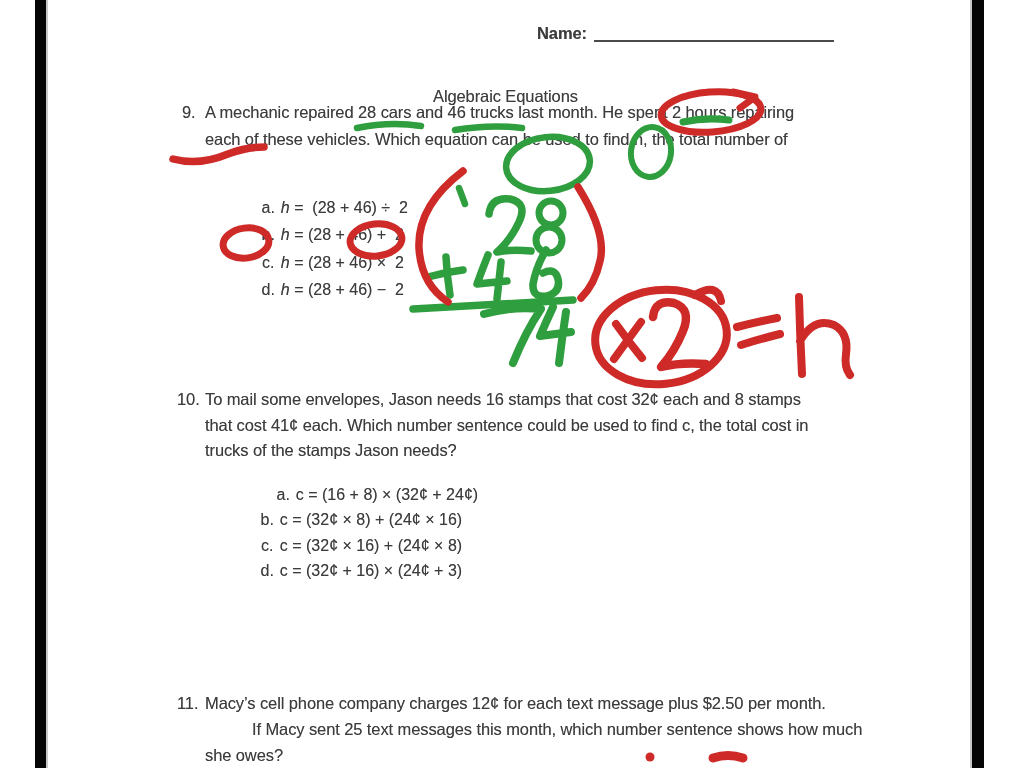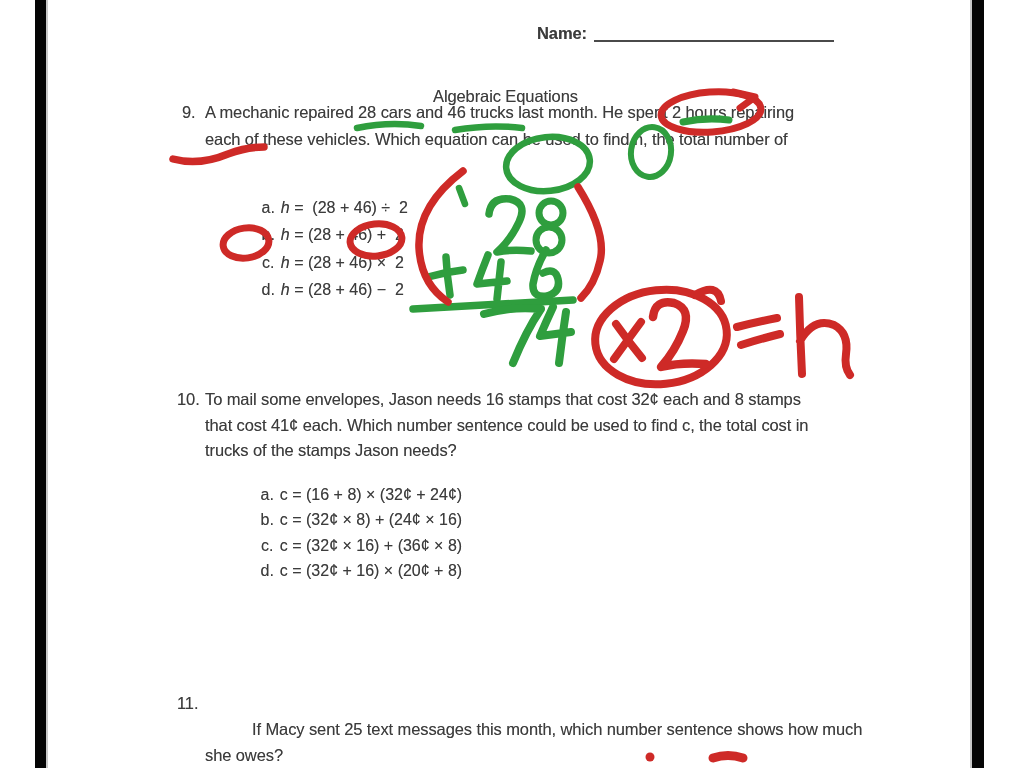--- a/index.html
+++ b/index.html
@@ -54,34 +54,35 @@
   </div>
   <div class="opt-row q9" style="left:238px;top:263px;">
     <span class="opt-letter">d.</span><span class="opt-var">h</span><span> = (28 + 46) −  2</span>
   </div>
 
   <div class="t" style="left:177px;top:390px;">10.</div>
   <div class="t" style="left:205px;top:390px;">To mail some envelopes, Jason needs 16 stamps that cost 32¢ each and 8 stamps</div>
   <div class="t" style="left:205px;top:416px;">that cost 41¢ each. Which number sentence could be used to find c, the total cost in</div>
   <div class="t" style="left:205px;top:441px;">trucks of the stamps Jason needs?</div>
 
-  <div class="opt-row q10" style="left:237px;top:468px;">
+  <div class="opt-row q10" style="left:253px;top:468px;">
     <span class="opt-letter">a.</span><span class="opt-var">c</span><span> = (16 + 8) × (32¢ + 24¢)</span>
   </div>
   <div class="opt-row q10" style="left:237px;top:493px;">
     <span class="opt-letter">b.</span><span class="opt-var">c</span><span> = (32¢ × 8) + (24¢ × 16)</span>
   </div>
   <div class="opt-row q10" style="left:237px;top:519px;">
-    <span class="opt-letter">c.</span><span class="opt-var">c</span><span> = (32¢ × 16) + (36¢ × 8)</span>
+    <span class="opt-letter">c.</span><span class="opt-var">c</span><span> = (32¢ × 16) + (24¢ × 8)</span>
   </div>
   <div class="opt-row q10" style="left:237px;top:544px;">
-    <span class="opt-letter">d.</span><span class="opt-var">c</span><span> = (32¢ + 16) × (20¢ + 8)</span>
+    <span class="opt-letter">d.</span><span class="opt-var">c</span><span> = (32¢ + 16) × (24¢ + 3)</span>
   </div>
 
   <div class="t" style="left:177px;top:694px;">11.</div>
+  <div class="t" style="left:205px;top:694px;">Macy’s cell phone company charges 12¢ for each text message plus $2.50 per month.</div>
   <div class="t" style="left:205px;top:720px;margin-left:47px;">If Macy sent 25 text messages this month, which number sentence shows how much</div>
   <div class="t" style="left:205px;top:746px;">she owes?</div>
 
   <svg class="marks" width="1024" height="768" viewBox="0 0 1024 768">
     <g stroke="#2f9e3e" fill="none" stroke-linecap="round" stroke-linejoin="round" aria-label="green marker: underlines 28 cars, 46 trucks, 2 hours; circles h and vehicles; column addition 28 + 46 = 74">
       <path stroke-width="6.5" d="M357,128 Q390,121 421,126"></path>
       <path stroke-width="6.5" d="M455,130 Q490,124 522,128"></path>
       <path stroke-width="7" d="M683,122 Q706,117 729,120"></path>
       <ellipse stroke-width="6" cx="651" cy="152" rx="20" ry="25" transform="rotate(8 651 152)"></ellipse>
       <ellipse stroke-width="6.5" cx="548" cy="164" rx="42" ry="27" transform="rotate(-6 548 164)"></ellipse>

